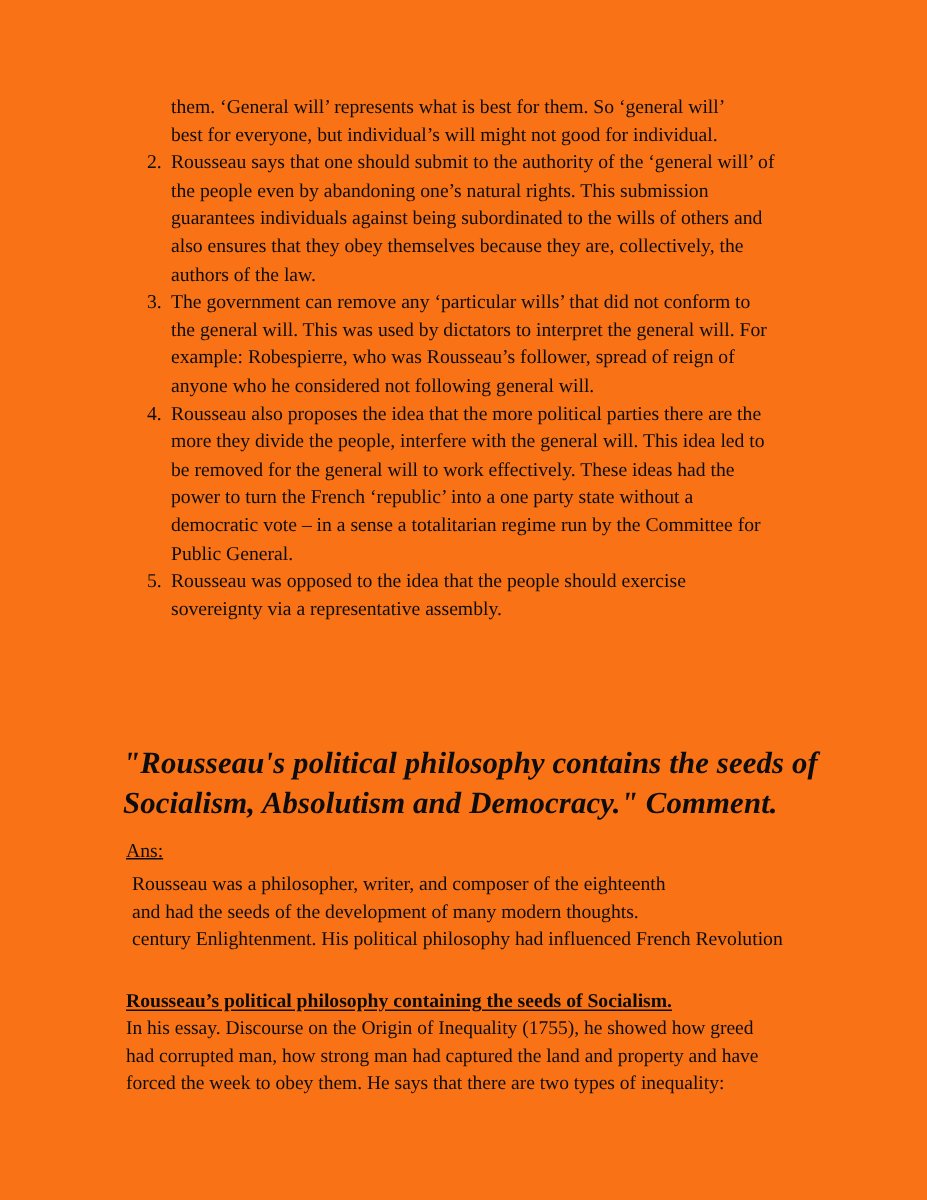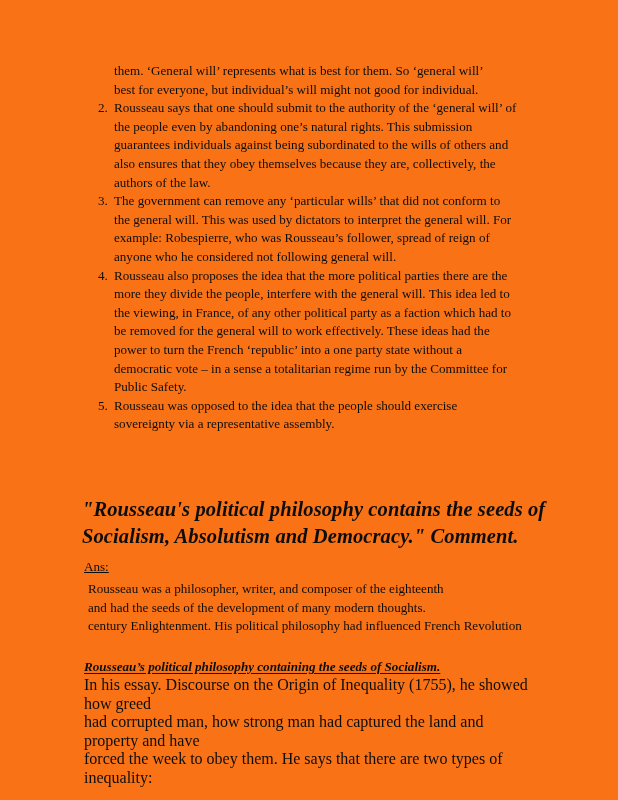--- a/index.html
+++ b/index.html
@@ -93,26 +93,25 @@
     height: 18px;
   }
 
   .sub-heading {
     margin: 0;
     font-weight: bold;
     font-size: 13.1px;
     line-height: 18.4px;
     text-decoration: underline;
     text-underline-offset: 2px;
-    font-style: italic;
   }
 
   .final-para {
     margin: 0;
-    font-size: 16px;
+    font-size: 13px;
     line-height: 18.6px;
   }
 
   .ln { display: block; }
 </style>
 </head>
 <body>
 
 <div class="page">
 
@@ -145,25 +144,24 @@
         <span class="ln">example: Robespierre, who was Rousseau’s follower, spread of reign of</span>
         <span class="ln">anyone who he considered not following general will.</span>
       </span>
     </div>
 
     <div class="list-item">
       <span class="list-marker">4.</span>
       <span class="list-text">
         <span class="ln">Rousseau also proposes the idea that the more political parties there are the</span>
         <span class="ln">more they divide the people, interfere with the general will. This idea led to</span>
-        <span class="ln">the viewing, in France, of any other political party as a faction which had to</span>
         <span class="ln">be removed for the general will to work effectively. These ideas had the</span>
         <span class="ln">power to turn the French ‘republic’ into a one party state without a</span>
         <span class="ln">democratic vote – in a sense a totalitarian regime run by the Committee for</span>
-        <span class="ln">Public Safety.</span>
+        <span class="ln">Public General.</span>
       </span>
     </div>
 
     <div class="list-item">
       <span class="list-marker">5.</span>
       <span class="list-text">
         <span class="ln">Rousseau was opposed to the idea that the people should exercise</span>
         <span class="ln">sovereignty via a representative assembly.</span>
       </span>
     </div>

